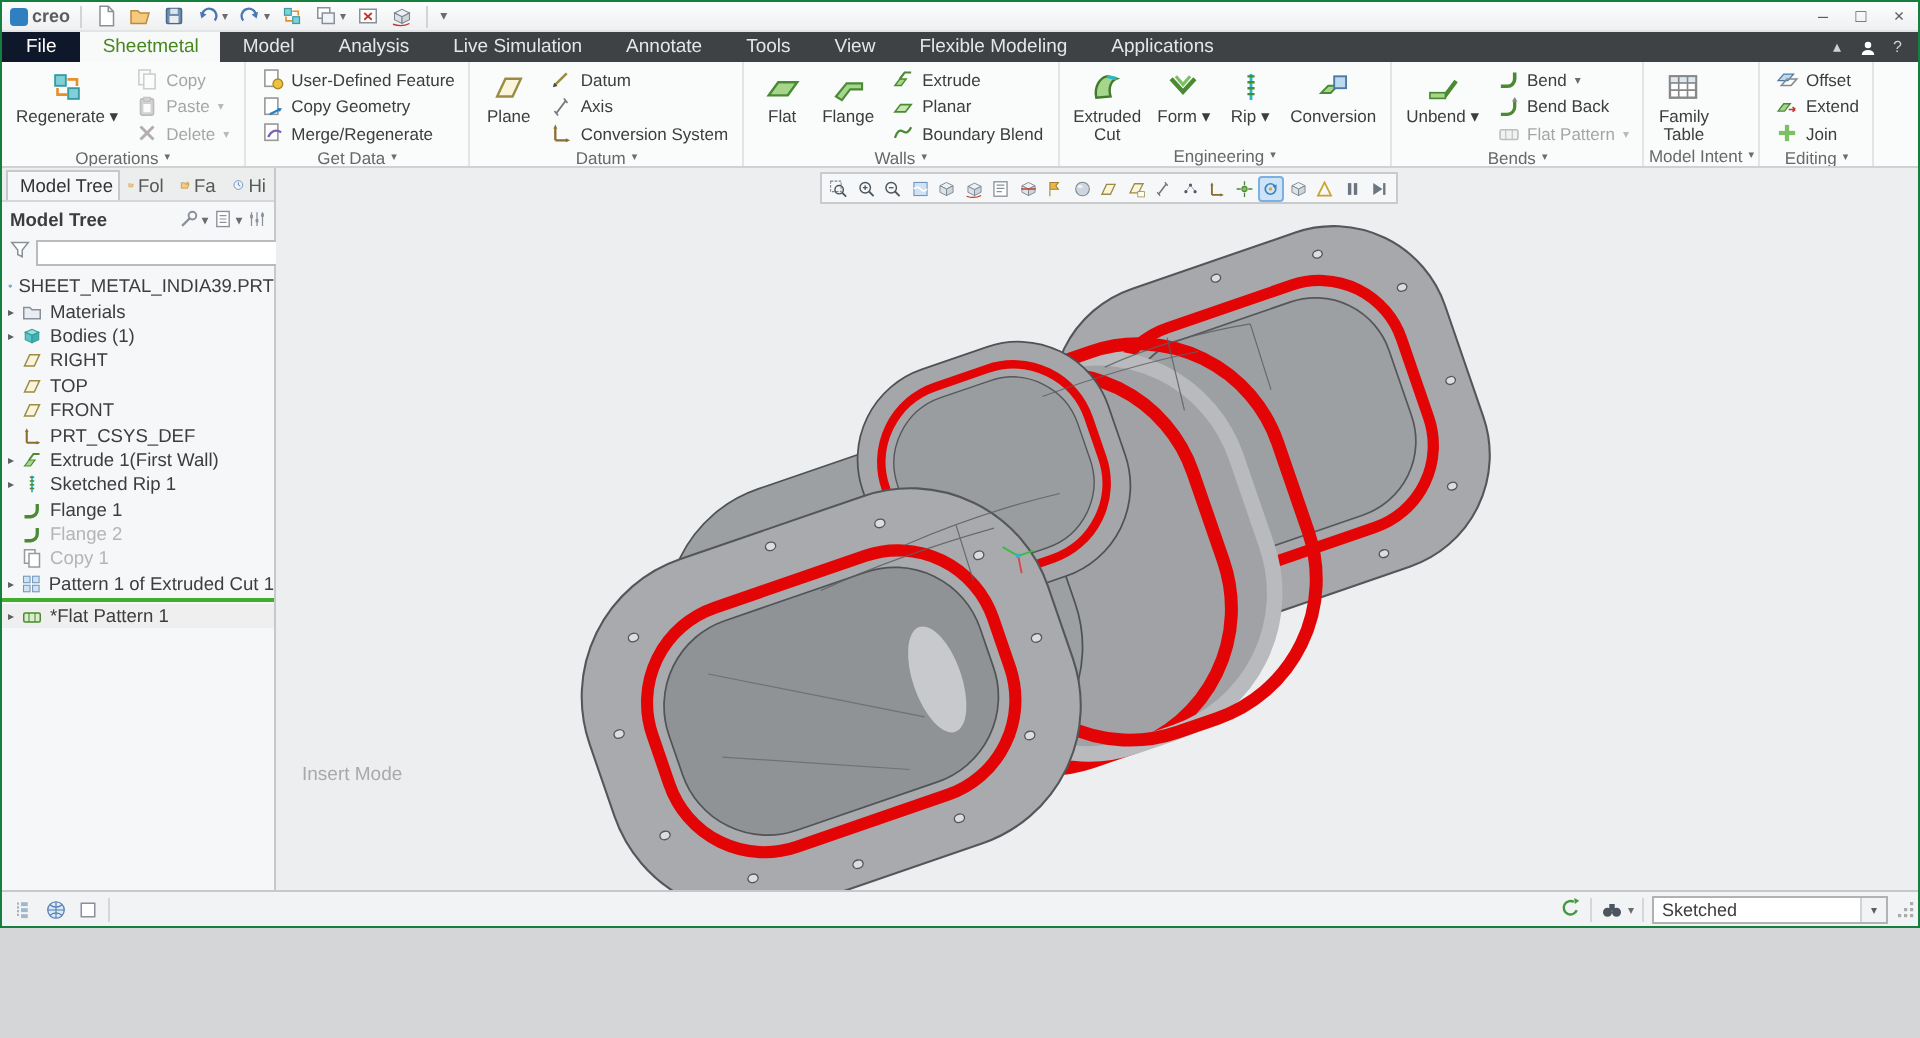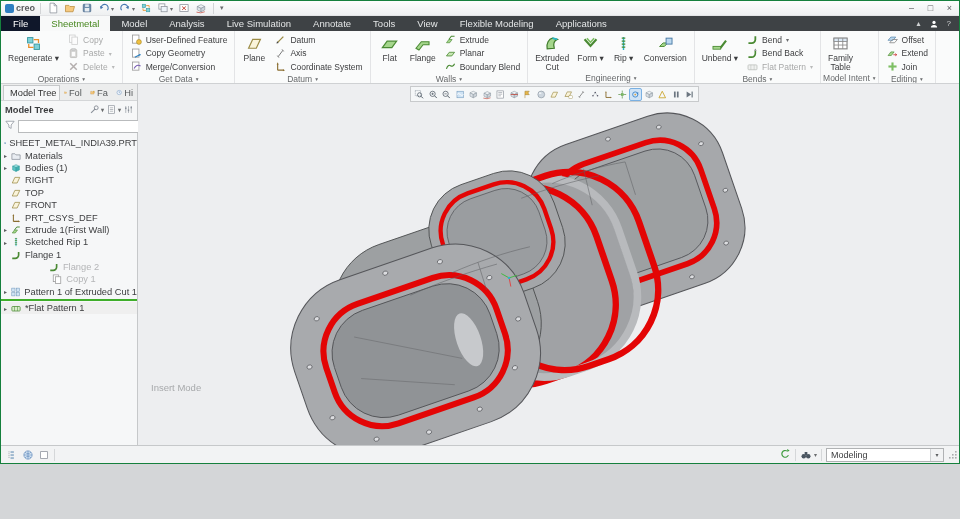--- a/index.html
+++ b/index.html
@@ -48,21 +48,21 @@
   .nav-search{height:18px;display:flex;align-items:center;gap:2px;padding:0 3px;}
   .searchbox{flex:1;height:13px;background:#fff;border:1px solid #b9bbbd;display:flex;align-items:center;position:relative;}
   .searchbox input{flex:1;border:none;outline:none;font-size:9px;height:11px;padding:0 2px;min-width:0;}
   .sb-x{font-size:8px;color:#9a9c9e;padding:0 2px;}
   .sb-dd{font-size:6px;color:#6a6c6e;padding:0 2px;border-left:1px solid #e0e1e3;}
   .plus{color:#6a6c6e;font-size:11px;line-height:11px;padding:0 2px;}
   .tree{flex:1;overflow:hidden;padding-top:2px;}
   .trow{height:12.4px;display:flex;align-items:center;color:#3c3d3f;white-space:nowrap;}
   .trow .arr{width:9px;flex:0 0 9px;text-align:center;font-size:6px;color:#5d5f61;}
   .trow .noarr{width:9px;flex:0 0 9px;}
-  .trow.gray{color:#b4b5b7;justify-content:center;}
+  .trow.gray{color:#b4b5b7;}
   .trow.sel{background:#efefef;}
   .insertline{height:2px;background:#3fae2a;margin:1px 0;}
   
   .viewport{flex:1;position:relative;background:#edeef0;min-width:0;}
   .model-svg{position:absolute;inset:0;width:100%;height:100%;}
   .gtoolbar{position:absolute;left:272px;top:2px;height:16px;background:rgba(246,247,248,.95);border:1px solid #c8cacc;display:flex;align-items:center;padding:0 2px;gap:1px;}
   .gicon{width:12.5px;height:13px;display:flex;align-items:center;justify-content:center;border:1px solid transparent;border-radius:2px;}
   .gicon.active{background:#cfe3f6;border-color:#7ab0e2;}
   .insert-mode{position:absolute;left:13px;bottom:52px;font-size:9.5px;color:#a7a9ab;}
   
@@ -273,21 +273,21 @@
               </span>
               <span>Copy Geometry</span>
             </div>
             <div class="smbtn">
               <span class="ic" style="height: 13px; width: 13px;">
                 <svg viewBox="0 0 16 16">
                   <rect x="3" y="2.5" width="8" height="10" fill="#fff" stroke="#999"></rect>
                   <path d="M5 10.5 Q8 4.5 13 7.5" fill="none" stroke="#7a5fb5" stroke-width="1.4"></path>
                 </svg>
               </span>
-              <span>Merge/Conversion</span>
+              <span>Merge/Regenerate</span>
             </div>
           </div>
         </div>
         <div class="rg-label">
           <span>Get Data</span>
           <span class="dd">▾</span>
         </div>
       </div>
       <div class="rgroup">
         <div class="rg-content">
@@ -320,21 +320,21 @@
               <span>Axis</span>
             </div>
             <div class="smbtn">
               <span class="ic" style="height: 13px; width: 13px;">
                 <svg viewBox="0 0 16 16">
                   <path d="M4.5 12.5V5M4.5 12.5H12" stroke="#8a6d2f" stroke-width="1.4" fill="none"></path>
                   <polygon points="4.5,2.8 3.3,5.4 5.7,5.4" fill="#8a6d2f"></polygon>
                   <polygon points="13.6,12.5 11,11.3 11,13.7" fill="#8a6d2f"></polygon>
                 </svg>
               </span>
-              <span>Coordinate System</span>
+              <span>Conversion System</span>
             </div>
           </div>
         </div>
         <div class="rg-label">
           <span>Datum</span>
           <span class="dd">▾</span>
         </div>
       </div>
       <div class="rgroup">
         <div class="rg-content">
@@ -1091,21 +1091,21 @@
           <svg viewBox="0 0 16 16">
             <circle cx="5" cy="9.5" r="3" fill="#4a5560"></circle>
             <circle cx="11" cy="9.5" r="3" fill="#4a5560"></circle>
             <rect x="6.2" y="4" width="3.6" height="4.5" fill="#4a5560"></rect>
           </svg>
         </span>
         <span class="dd">▾</span>
       </span>
     <span class="sbsep"></span>
     <div class="sb-select">
-      <span class="val">Modeling</span>
+      <span class="val">Sketched</span>
       <span class="arrbox">▾</span>
     </div>
     <span class="grip">
       <svg width="9" height="9" viewBox="0 0 9 9">
           <g fill="#a9abad">
             <rect x="6" y="6" width="1.6" height="1.6"></rect>
             <rect x="6" y="3" width="1.6" height="1.6"></rect>
             <rect x="3" y="6" width="1.6" height="1.6"></rect>
             <rect x="6" y="0" width="1.6" height="1.6"></rect>
             <rect x="0" y="6" width="1.6" height="1.6"></rect>

